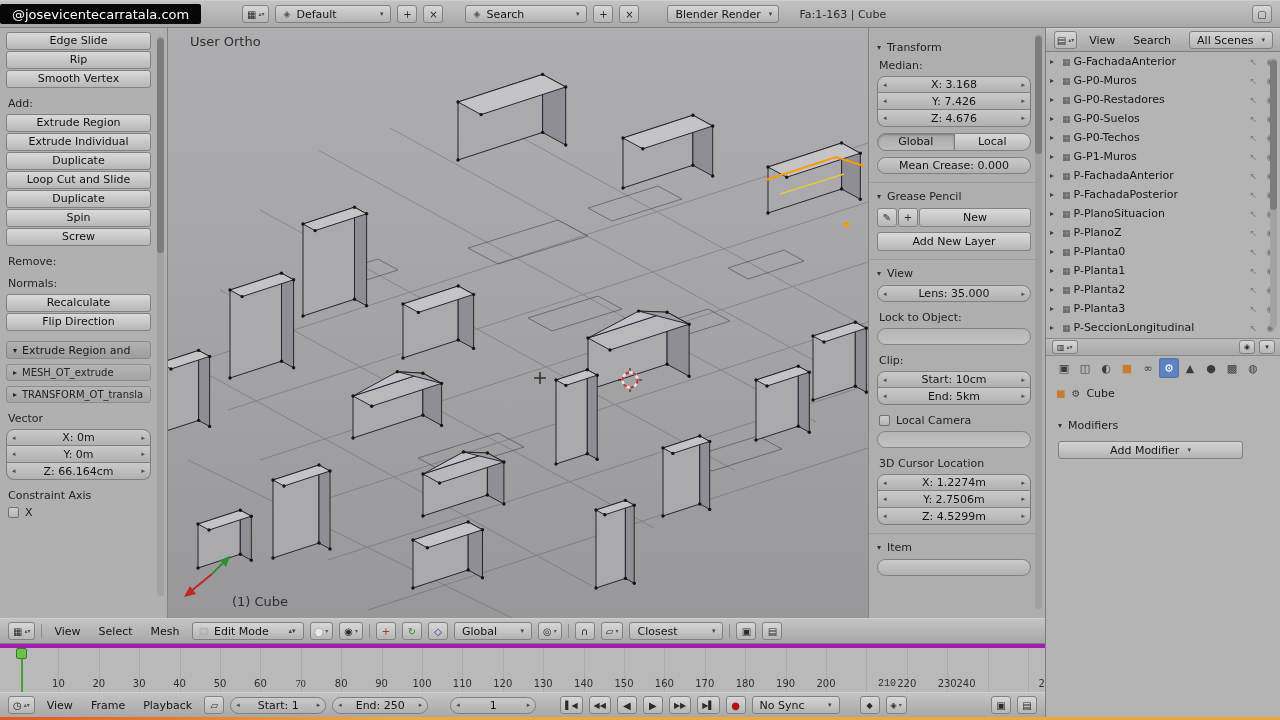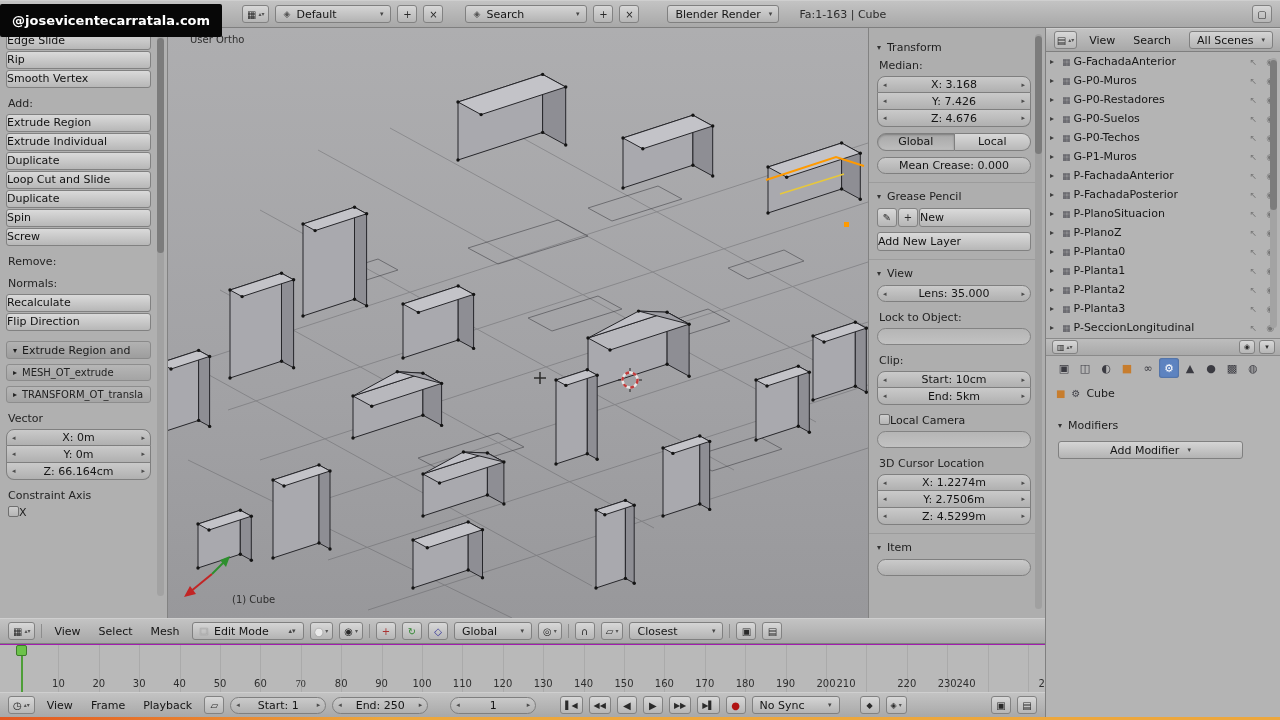--- a/index.html
+++ b/index.html
@@ -7,49 +7,49 @@
   body{font-family:"DejaVu Sans","Liberation Sans",sans-serif;background:#1a1a1a;position:relative;font-size:11px;color:#1c1c1c}
   #app{position:absolute;inset:0;background:#b3b3b3}
   .area{position:absolute}
   
   .hbar{background:linear-gradient(#c3c3c3,#a8a8a8);border-top:1px solid #cfcfcf;border-bottom:1px solid #7f7f7f;display:flex;align-items:center;gap:6px;padding:0 8px}
   .menu{padding:0 6px;color:#151515;cursor:default;white-space:nowrap}
   .iconbtn{height:18px;min-width:20px;padding:0 4px;display:inline-flex;align-items:center;justify-content:center;gap:2px;background:linear-gradient(#d8d8d8,#b6b6b6);border:1px solid #828282;border-radius:3px;font-size:10px;color:#2a2a2a;white-space:nowrap}
   .iconbtn .ud{font-size:6px;line-height:6px;color:#555;display:inline-block}
   .ddown{height:18px;display:inline-flex;align-items:center;gap:6px;padding:0 7px;background:linear-gradient(#d5d5d5,#b3b3b3);border:1px solid #808080;border-radius:3px;color:#141414;white-space:nowrap}
   .ddown .dar{font-size:7px;color:#454545;margin-left:2px}
-  .btn{display:block;width:100%;height:18px;line-height:16px;text-align:left;background:linear-gradient(#dadada,#b7b7b7);border:1px solid #818181;border-radius:3px;color:#111;margin-bottom:1px;overflow:hidden;white-space:nowrap}
+  .btn{display:block;width:100%;height:18px;line-height:16px;text-align:center;background:linear-gradient(#dadada,#b7b7b7);border:1px solid #818181;border-radius:3px;color:#111;margin-bottom:1px;overflow:hidden;white-space:nowrap}
   .slider{position:relative;height:17px;background:linear-gradient(#cacaca,#b0b0b0);border:1px solid #7f7f7f;color:#141414;display:flex;align-items:center;justify-content:center;white-space:nowrap}
   .slider.single{border-radius:9px}
   .stack .slider{border-radius:0;border-top-width:0}
   .stack .slider:first-child{border-radius:8px 8px 0 0;border-top-width:1px}
   .stack .slider:last-child{border-radius:0 0 8px 8px}
   .sarr{position:absolute;top:50%;transform:translateY(-50%);font-size:7px;color:#4c4c4c}
   .sarr.l{left:5px}.sarr.r{right:5px}
   .label{display:block;color:#242424;margin:9px 0 4px 2px}
   .phead{display:flex;align-items:center;gap:6px;color:#1d1d1d;margin:7px 0 5px 0}
   .phead .tri{font-size:8px;color:#333}
   .checkbox{width:11px;height:11px;border:1px solid #6f6f6f;background:linear-gradient(#cdcdcd,#b5b5b5);border-radius:2px;display:inline-block;vertical-align:-2px}
   .vscroll{position:absolute;width:7px;border-radius:4px;background:#9c9c9c}
   .vscroll .thumb{position:absolute;left:0;width:7px;border-radius:4px;background:#7c7c7c}
   .spacer{flex:1}
   .sepdot{width:1px;height:14px;background:#8d8d8d}
   
   #topbar{left:0;top:0;width:1280px;height:28px;z-index:5}
-  #watermark{position:absolute;left:0;top:3px;height:33px;z-index:9;background:#070707;color:#fff;font-weight:bold;font-size:13px;display:flex;align-items:center;padding:0 12px;border-radius:2px}
+  #watermark{position:absolute;left:0;top:3px;height:20px;z-index:9;background:#070707;color:#fff;font-weight:normal;font-size:13px;display:flex;align-items:center;padding:0 12px;border-radius:2px}
   #topbar .stats{color:#2c2c2c;margin-left:14px}
   
   #toolshelf{left:0;top:28px;width:168px;height:590px;background:#b0b0b0;border-right:1px solid #828282;padding:4px 16px 0 6px;overflow:hidden}
   .opanel-head{height:18px;background:linear-gradient(#b2b2b2,#9d9d9d);border:1px solid #8a8a8a;border-radius:3px;display:flex;align-items:center;gap:5px;padding:0 6px;margin-top:10px;color:#1a1a1a}
   .opanel-sub{height:17px;background:linear-gradient(#b6b6b6,#a4a4a4);border:1px solid #8d8d8d;border-radius:3px;display:flex;align-items:center;gap:5px;padding:0 6px;margin-top:5px;font-size:10px;color:#222}
-  .cbrow{display:flex;align-items:flex-start;margin-top:4px;padding-left:2px}
+  .cbrow{display:flex;align-items:center;gap:6px;margin-top:4px;padding-left:2px}
   
   #viewport{left:168px;top:28px;width:700px;height:590px;background:linear-gradient(#aeaeb0 0%,#a2a2a5 60%,#98989b 100%);overflow:hidden}
   #viewport svg{position:absolute;inset:0}
-  .vplabel{position:absolute;color:#2e2e2e;font-size:10px}
+  .vplabel{position:absolute;color:#2e2e2e;font-size:13px}
   
   #npanel{left:868px;top:28px;width:177px;height:590px;background:#aeaeae;border-left:1px solid #828282;padding:6px 14px 0 8px;overflow:hidden}
   .nsep{border-top:1px solid #9c9c9c;margin:8px -8px 2px -8px}
   .btnrow{display:flex;gap:1px}
   .togglegrp{display:flex;margin:6px 0 0 0}
   .togglegrp .tg{flex:1;height:18px;line-height:16px;text-align:center;border:1px solid #7f7f7f;background:linear-gradient(#d8d8d8,#b8b8b8);color:#141414}
   .togglegrp .tg.first{border-radius:9px 0 0 9px}
   .togglegrp .tg.last{border-radius:0 9px 9px 0;border-left:none}
   .togglegrp .tg.active{background:linear-gradient(#a8a8a8,#bdbdbd);box-shadow:inset 0 1px 2px rgba(0,0,0,.25)}
   .field{height:17px;border:1px solid #838383;border-radius:9px;background:linear-gradient(#b5b5b5,#c2c2c2);display:flex;align-items:center;padding:0 8px;color:#3a3a3a}
@@ -64,21 +64,21 @@
   .orow .orst{font-size:9px;color:#454545;opacity:.55;padding:0 3px}
   #props-strip{position:absolute;left:0;top:310px;width:235px;height:18px;background:linear-gradient(#bdbdbd,#a9a9a9);border-top:1px solid #8a8a8a;border-bottom:1px solid #8a8a8a;display:flex;align-items:center;gap:4px;padding:0 6px}
   #props-tabs{position:absolute;left:0;top:328px;width:235px;height:24px;display:flex;align-items:center;gap:1px;padding:0 8px}
   .ptab{width:20px;height:20px;display:flex;align-items:center;justify-content:center;font-size:11px;color:#3b3b42;border-radius:3px}
   .ptab.active{background:#5d83c0;color:#fff;box-shadow:inset 0 0 2px rgba(0,0,0,.4)}
   #props-bread{position:absolute;left:0;top:354px;width:235px;height:22px;display:flex;align-items:center;gap:6px;padding:0 10px;color:#1d1d1d}
   #props-body{position:absolute;left:0;top:378px;width:235px;bottom:0;padding:6px 12px}
   
   #vheader{left:0;top:618px;width:1045px;height:26px;z-index:4}
   
-  #ruler{left:0;top:644px;width:1045px;height:48px;background:#b9b9b9;border-top:1px solid #a21caf;overflow:hidden}
+  #ruler{left:0;top:644px;width:1045px;height:48px;background:#b9b9b9;border-top:4px solid #a21caf;overflow:hidden}
   .tickline{position:absolute;top:0;bottom:0;width:1px;background:rgba(40,40,40,.10)}
   .ticklabel{position:absolute;bottom:3px;transform:translateX(-50%);font-size:10px;color:#2f2f2f}
   #playhead{position:absolute;top:0;bottom:0;width:2px;background:#4e9e38}
   #playhead-cap{position:absolute;top:0;width:11px;height:11px;background:#6cc24a;border:1px solid #3f7a2c;border-radius:2px}
   #theader{left:0;top:692px;width:1045px;height:26px;z-index:4}
   .rec{color:#b01212 !important}
   #progress{position:absolute;left:0;bottom:0;width:1280px;height:3px;background:linear-gradient(90deg,#e25822,#eda73c 30%,#eda73c);z-index:10}
 </style>
 </head>
 <body>
@@ -852,21 +852,21 @@
         <div class="ticklabel" style="left: 664.4px;">160</div>
         <div class="tickline" style="left: 704.8px;"></div>
         <div class="ticklabel" style="left: 704.8px;">170</div>
         <div class="tickline" style="left: 745.2px;"></div>
         <div class="ticklabel" style="left: 745.2px;">180</div>
         <div class="tickline" style="left: 785.6px;"></div>
         <div class="ticklabel" style="left: 785.6px;">190</div>
         <div class="tickline" style="left: 826px;"></div>
         <div class="ticklabel" style="left: 826px;">200</div>
         <div class="tickline" style="left: 866.4px;"></div>
-        <div class="ticklabel" style="left: 846px;">210</div>
+        <div class="ticklabel" style="left: 887px; font-family: Liberation Mono, monospace;">210</div>
         <div class="tickline" style="left: 906.8px;"></div>
         <div class="ticklabel" style="left: 906.8px;">220</div>
         <div class="tickline" style="left: 947.2px;"></div>
         <div class="ticklabel" style="left: 947.2px;">230</div>
         <div class="tickline" style="left: 987.6px;"></div>
         <div class="ticklabel" style="left: 966px; margin-top: 36px;">240</div>
         <div class="tickline" style="left: 1028px;"></div>
         <div class="ticklabel" style="left: 1028px; margin-left: 20px;">250</div>
       </div>
     <div id="playhead" style="left:21px"></div>

